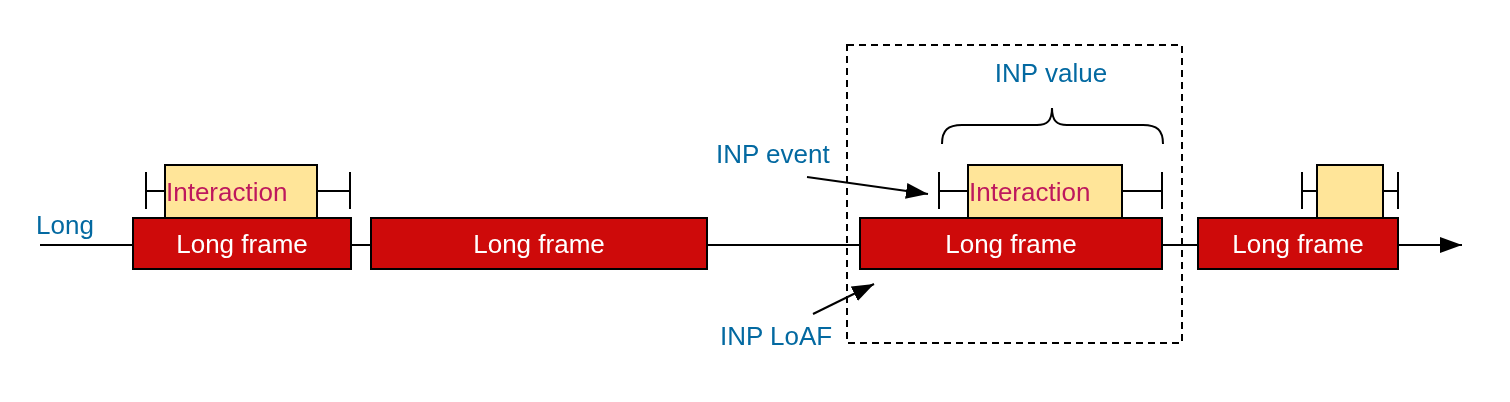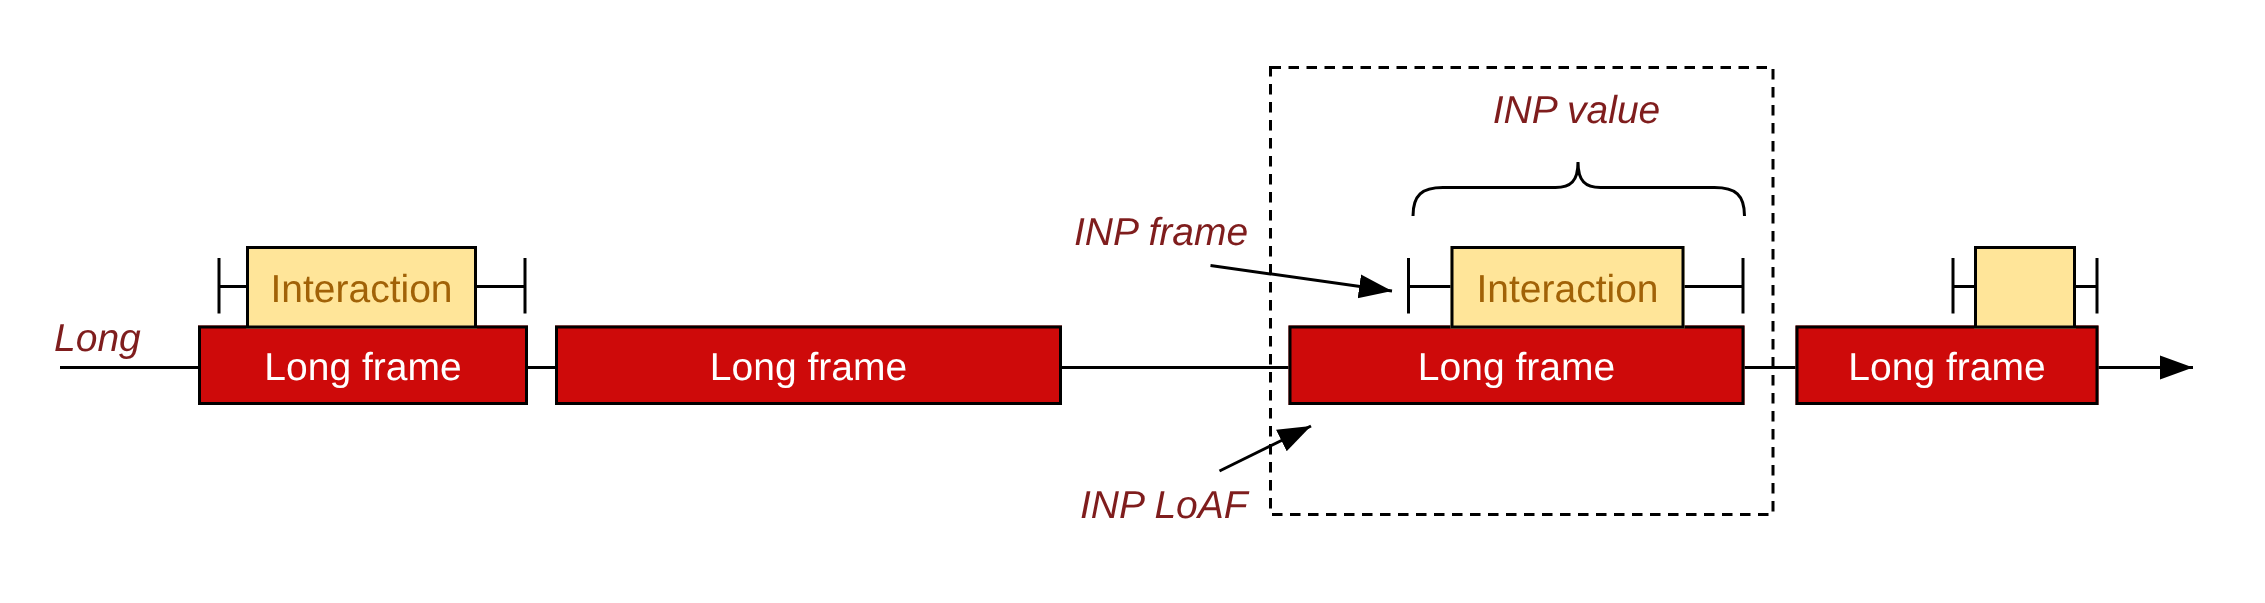--- a/index.html
+++ b/index.html
@@ -34,35 +34,34 @@
   }
   .interaction-box {
     position: absolute;
     top: 164px;
     height: 55px;
     background: #FFE599;
     border: 2px solid #000000;
     box-sizing: border-box;
     display: flex;
     align-items: center;
-    justify-content: center;
-    color: #a16207;
+    justify-content: flex-start;
+    color: #be185d;
     font-size: 26px;
     line-height: 30px;
     z-index: 3;
     white-space: nowrap;
   }
   .text-label {
     position: absolute;
-    color: #7f1d1d;
+    color: #0369a1;
     font-size: 26px;
     line-height: 30px;
     white-space: nowrap;
     z-index: 4;
-    font-style: italic;
   }
   .centered {
     text-align: center;
   }
   svg.overlay {
     position: absolute;
     left: 0;
     top: 0;
     width: 1510px;
     height: 402px;
@@ -94,21 +93,21 @@
     <span>Interaction</span>
   </div>
   <div class="interaction-box" style="left:967px; width:156px;">
     <span>Interaction</span>
   </div>
   <div class="interaction-box" style="left:1316px; width:68px;">
     <span></span>
   </div>
 
   <div class="text-label centered" style="left:939px; top:58px; width:224px;">INP value</div>
-  <div class="text-label" style="left:716px; top:139px;">INP frame</div>
+  <div class="text-label" style="left:716px; top:139px;">INP event</div>
   <div class="text-label" style="left:720px; top:321px;">INP LoAF</div>
 
   <svg class="overlay" viewBox="0 0 1510 402">
     <defs>
       <marker id="arrowhead" markerUnits="userSpaceOnUse" markerWidth="26" markerHeight="20" refX="22" refY="9" orient="auto">
         <path d="M0,1 L22,9 L0,17 Z" fill="#000000"></path>
       </marker>
     </defs>
 
     <line x1="40" y1="245" x2="132" y2="245" stroke="#000" stroke-width="2"></line>

